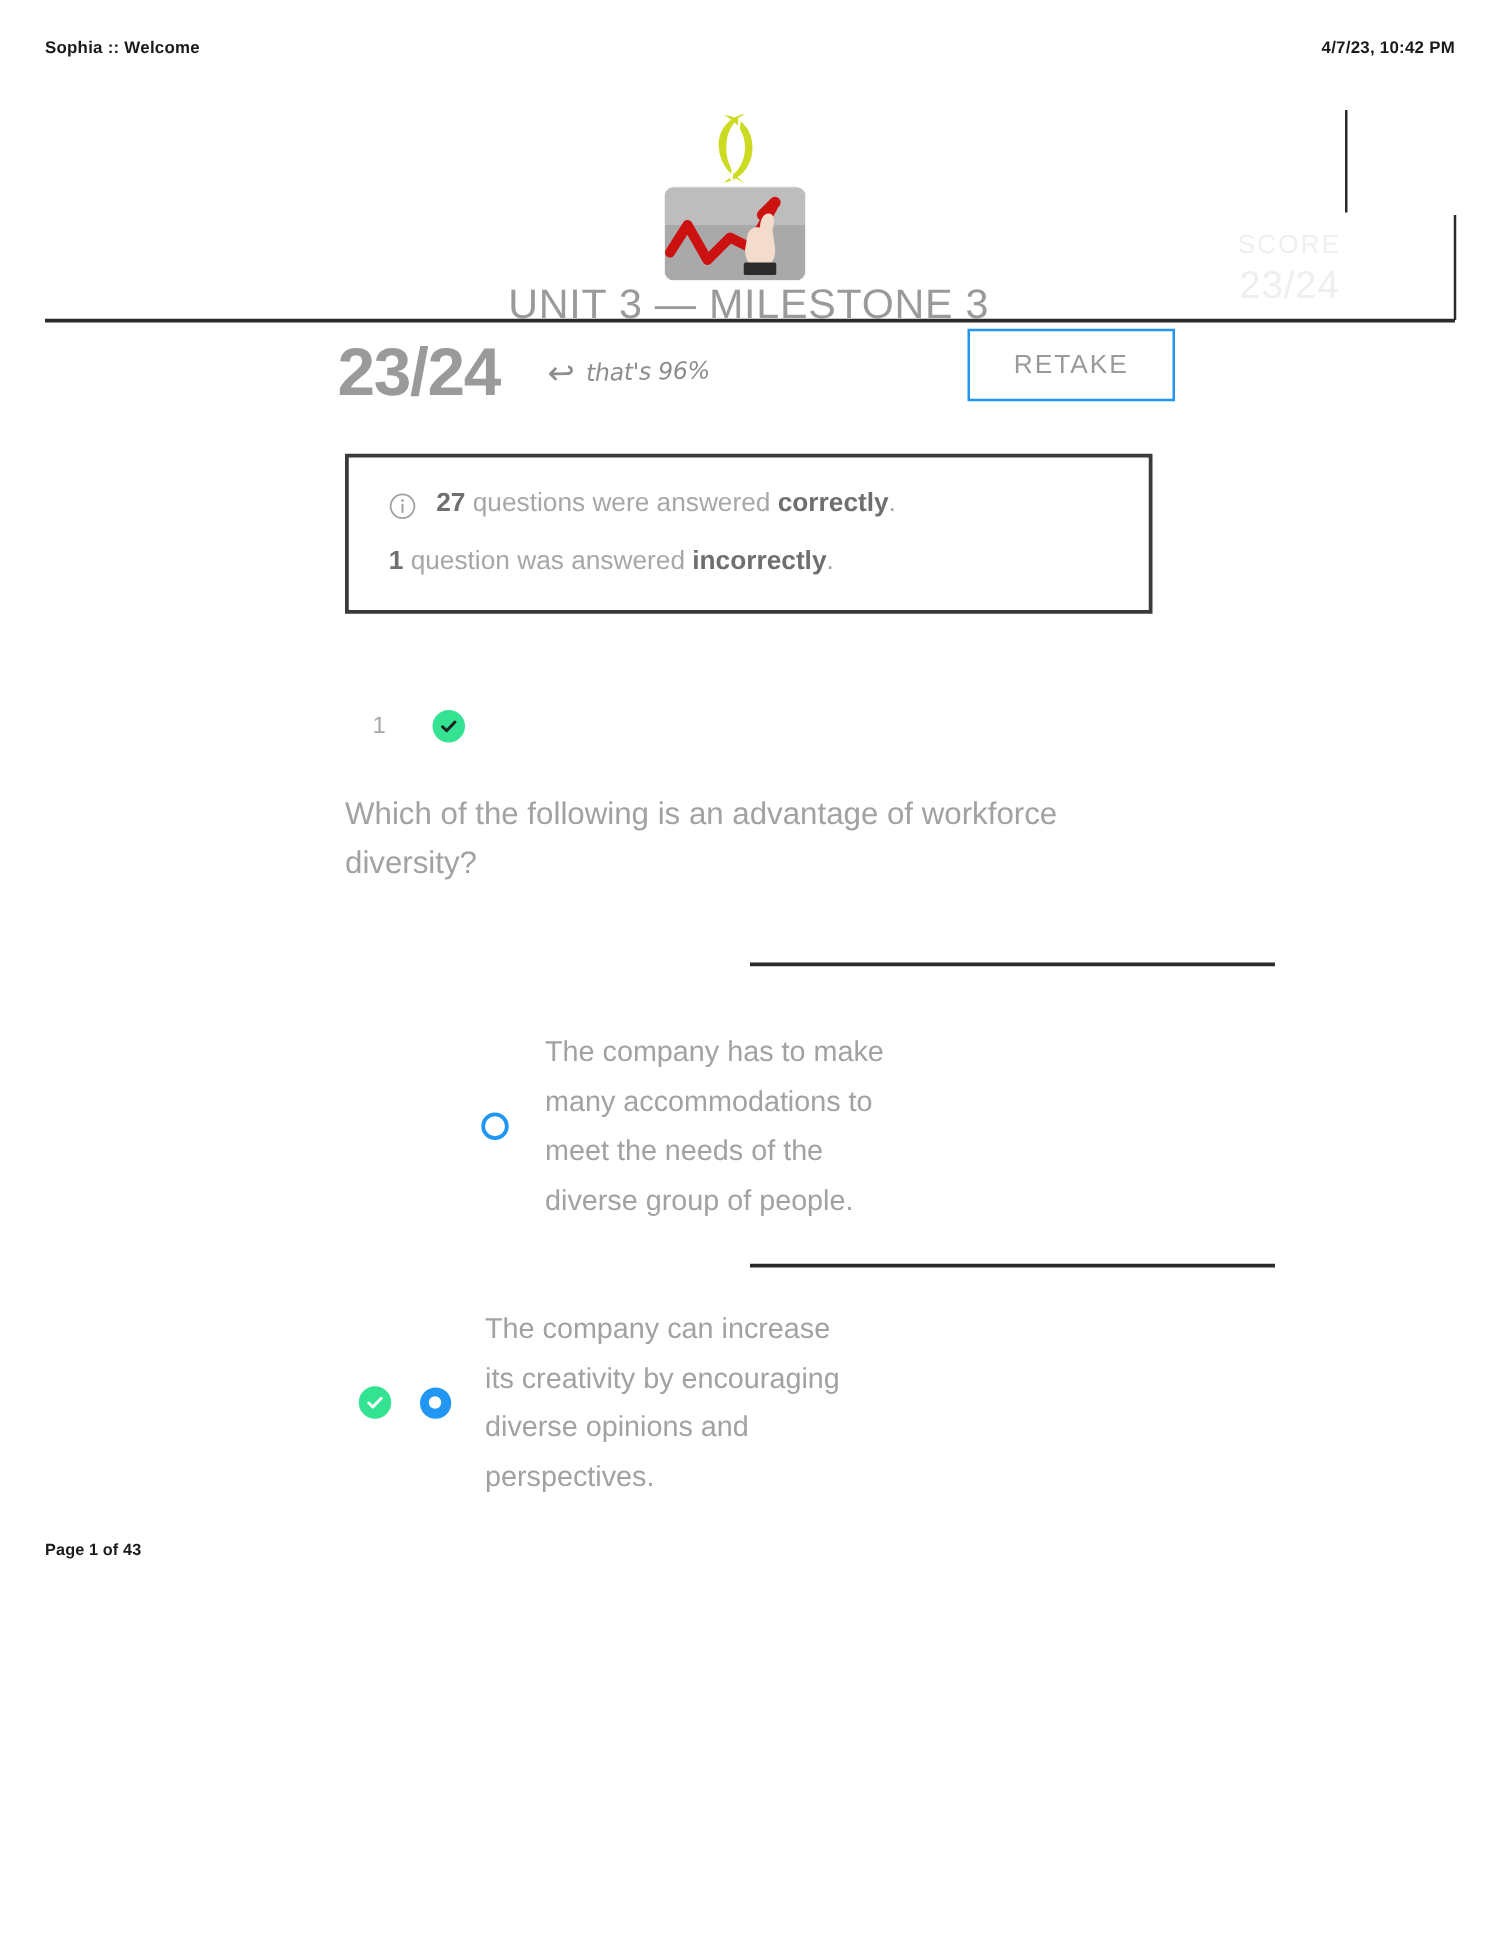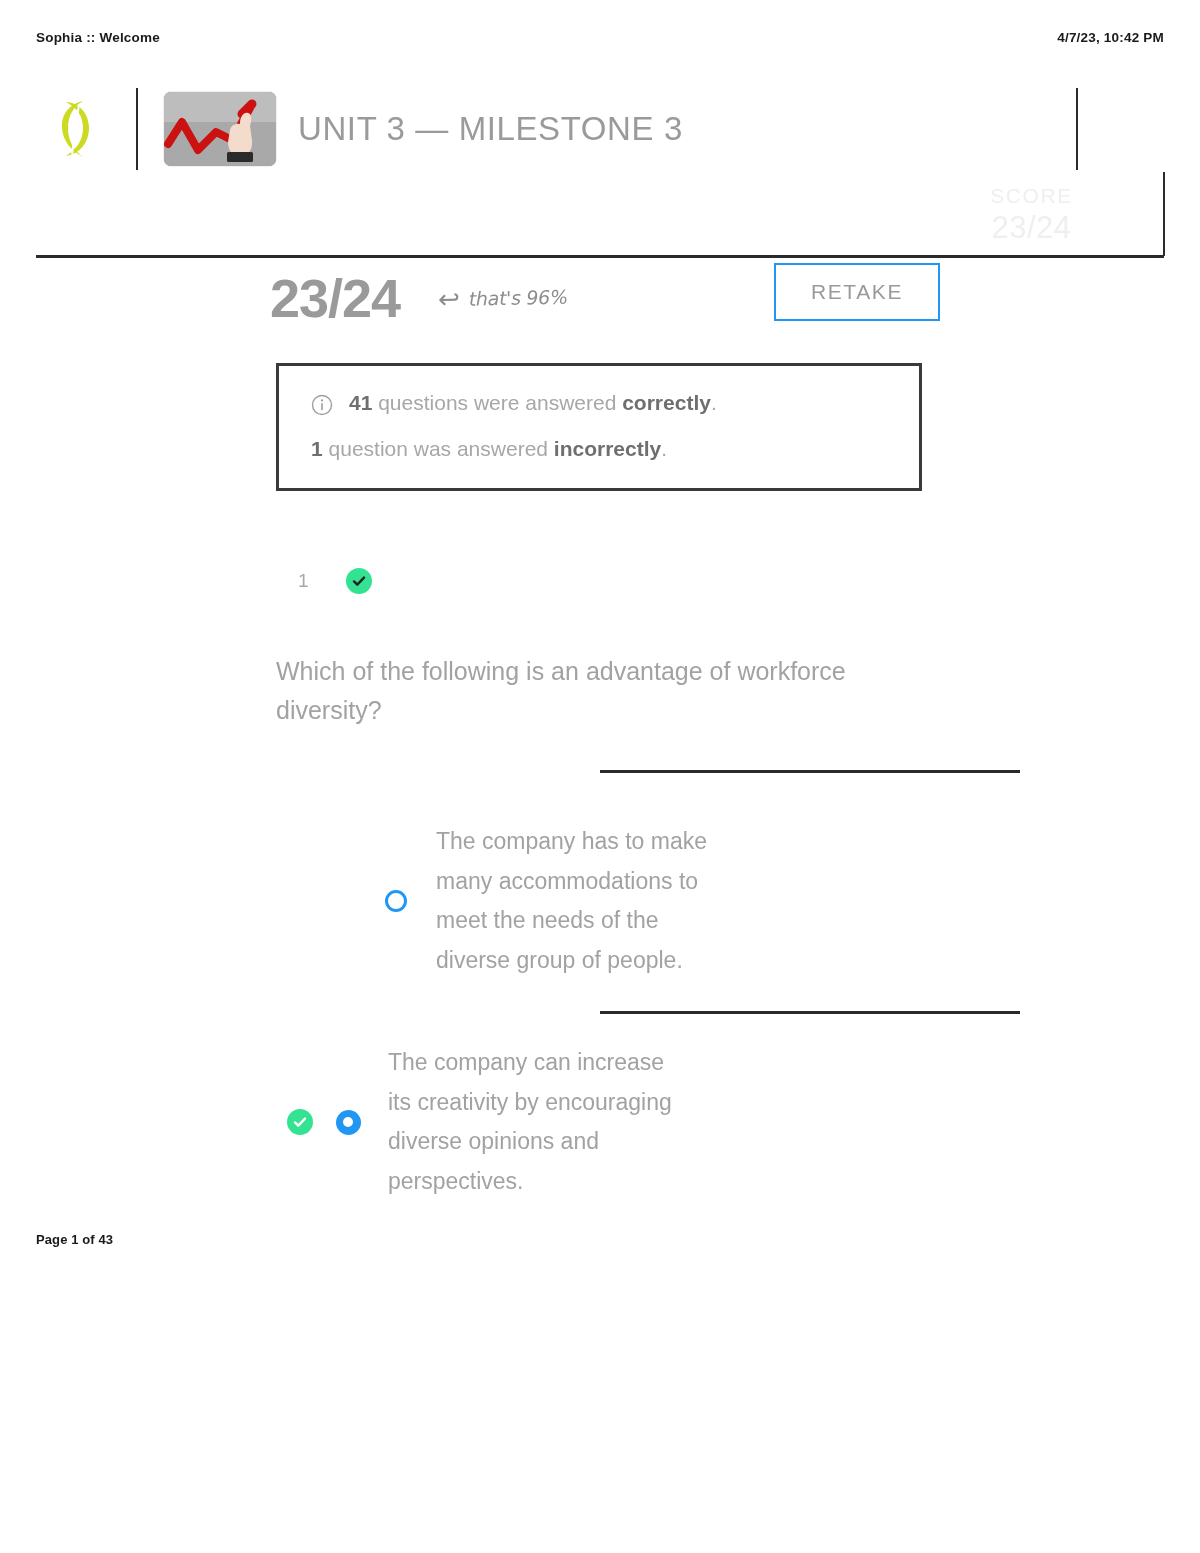--- a/index.html
+++ b/index.html
@@ -31,25 +31,26 @@
     color: #1a1a1a;
     letter-spacing: 0.2px;
     font-weight: 600;
   }
   .print-header .right { font-weight: 600; }
 
   
   .title-band {
     position: absolute;
     top: 88px;
-    left: 40px;
+    left: 24px;
     width: 1128px;
     height: 82px;
     display: flex;
     align-items: center;
+    flex-direction: column;
   }
   .logo-wrap {
     width: 70px;
     display: flex;
     justify-content: center;
     align-items: center;
   }
   .logo-s {
     position: relative;
     width: 36px;
@@ -225,21 +226,21 @@
     border-radius: 50%;
     background: #33e392;
     display: flex;
     align-items: center;
     justify-content: center;
   }
   .badge-green svg { display: block; }
 
   .q-text {
     position: absolute;
-    top: 652px;
+    top: 632px;
     left: 276px;
     width: 640px;
     font-size: 25px;
     line-height: 1.55;
     color: #a2a2a2;
   }
 
   
   .opt {
     position: absolute;
@@ -370,21 +371,21 @@
 
   <div class="info-box">
     <div class="info-row">
       <span class="info-icon">
         <svg width="22" height="22" viewBox="0 0 22 22">
           <circle cx="11" cy="11" r="9.5" fill="none" stroke="#9f9f9f" stroke-width="1.4"></circle>
           <circle cx="11" cy="6.4" r="1.1" fill="#9f9f9f"></circle>
           <rect x="10.2" y="9" width="1.6" height="7.4" rx="0.8" fill="#9f9f9f"></rect>
         </svg>
       </span>
-      <span class="info-text"><b>41</b><span> questions were answered </span><b>correctly</b><span>.</span></span>
+      <span class="info-text"><b>27</b><span> questions were answered </span><b>correctly</b><span>.</span></span>
     </div>
     <div class="info-line-2"><b>1</b><span> question was answered </span><b>incorrectly</b><span>.</span></div>
   </div>
 
   <div class="q-head">
     <span class="q-num">1</span>
     <span class="badge-green">
       <svg width="16" height="16" viewBox="0 0 16 16">
         <path d="M3 8.4 L6.3 11.6 L13 4.6" stroke="#222" stroke-width="2.4" fill="none" stroke-linecap="round" stroke-linejoin="round"></path>
       </svg>

